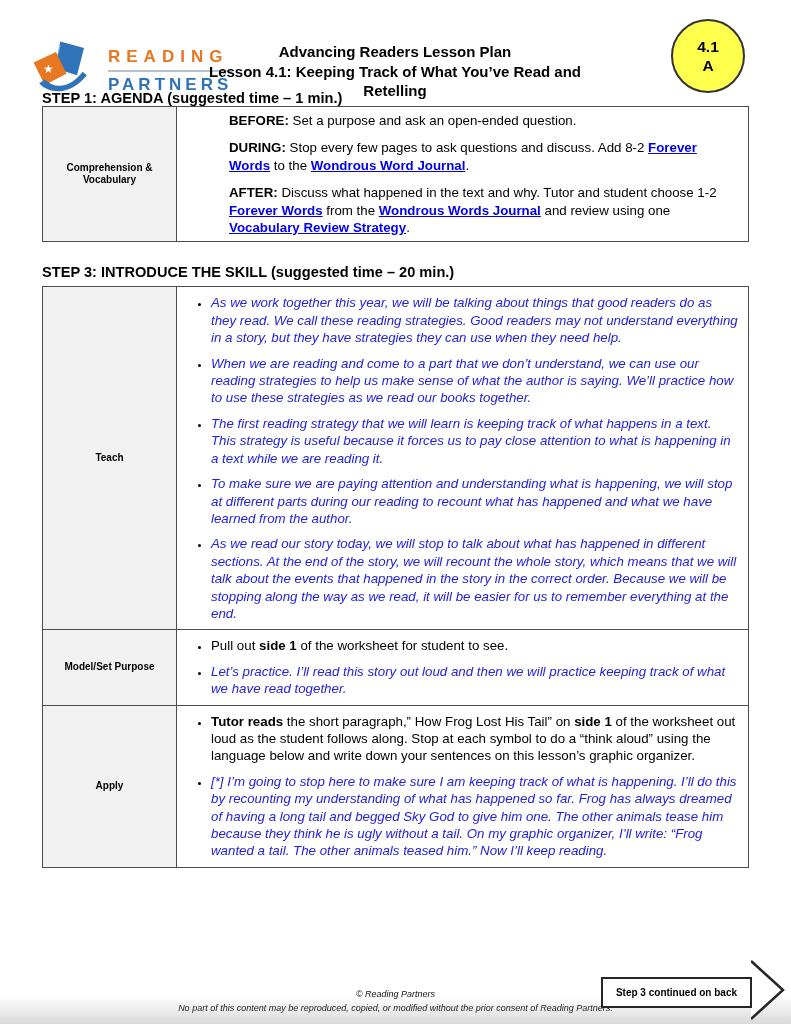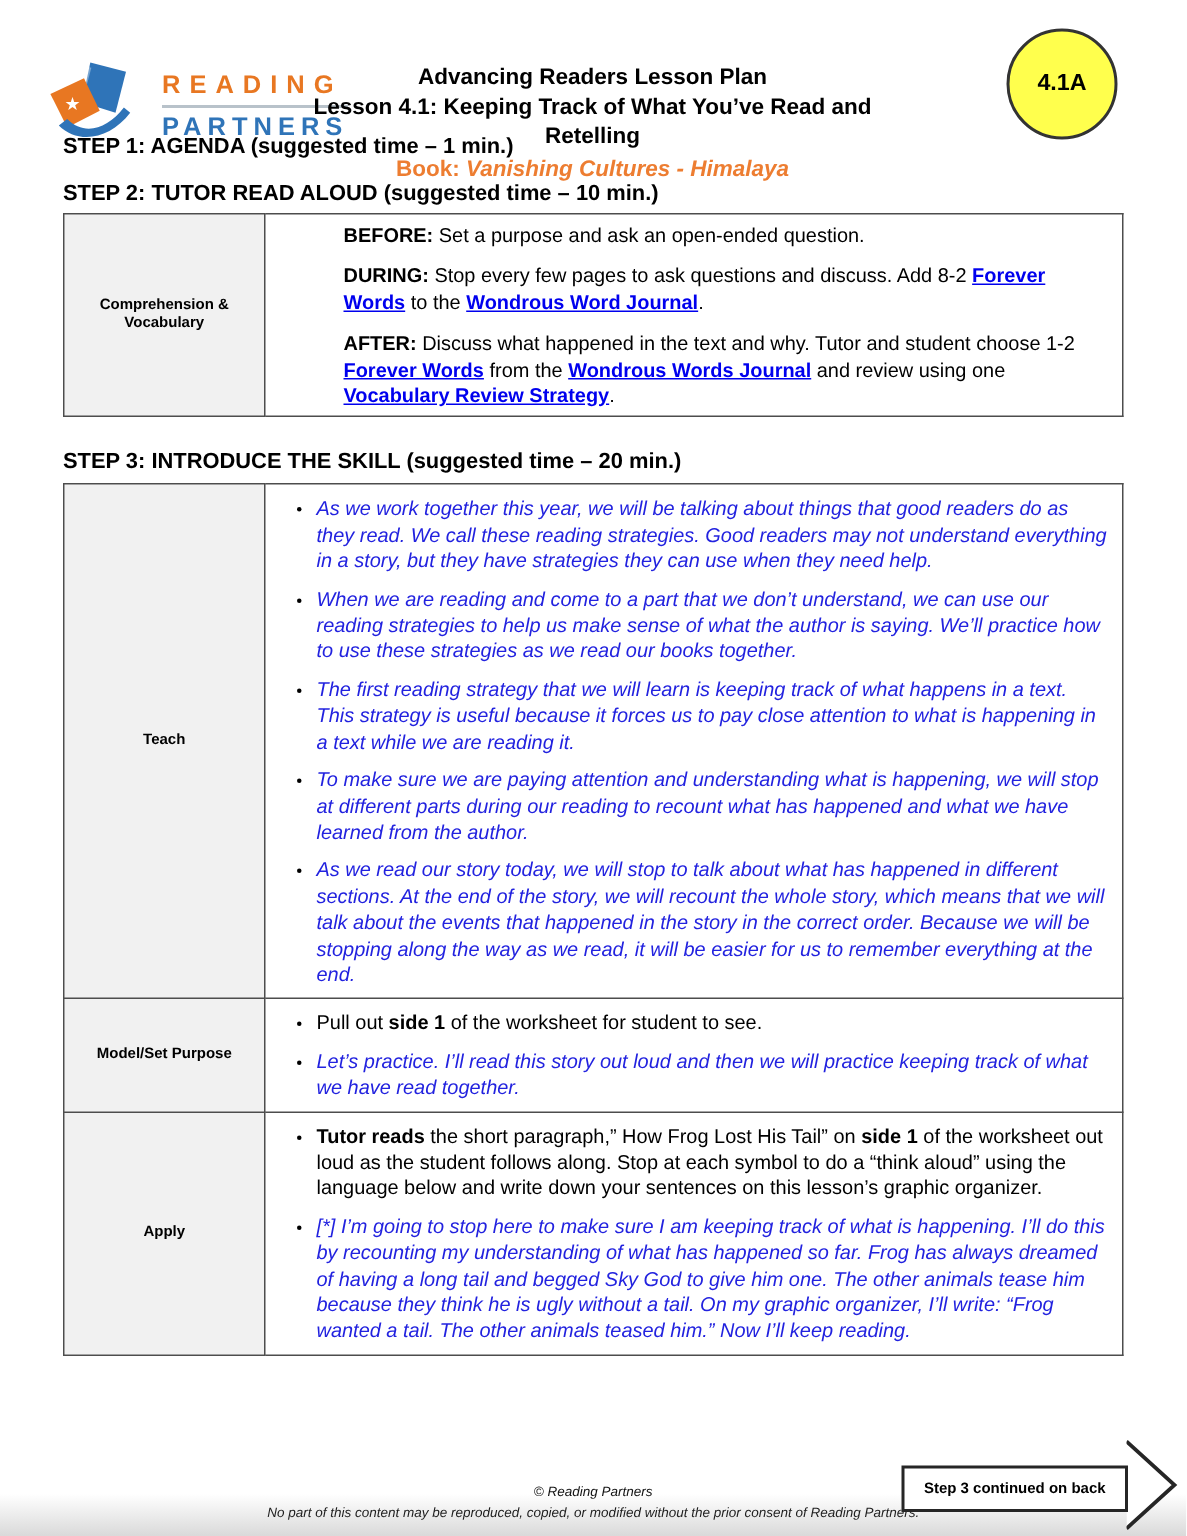--- a/index.html
+++ b/index.html
@@ -13,21 +13,21 @@
   .logo-reading{color:var(--logo-orange);font-weight:bold;letter-spacing:6px;font-size:17px;}
   .logo-rule{border:none;border-top:2px solid #b8c2ca;margin:3px 0;}
   .logo-partners{color:var(--logo-blue);letter-spacing:4px;font-size:17px;font-weight:600;}
 
   .titleblock{position:absolute;left:178px;top:42px;width:434px;text-align:center;
               font-weight:bold;font-size:15px;line-height:1.3;}
   .bookline{color:var(--accent-orange);margin-top:2px;}
   .booktitle{font-style:italic;}
 
   .badge{position:absolute;left:671px;top:19px;width:70px;height:70px;border-radius:50%;
-         background:var(--badge-yellow);border:2px solid #333;display:flex;flex-direction:row;
+         background:var(--badge-yellow);border:2px solid #333;display:flex;flex-direction:column;
          align-items:center;justify-content:center;font-weight:bold;font-size:15.5px;line-height:1.25;}
 
   
   .content{position:absolute;left:42px;top:0;width:707px;}
   .step-h{font-weight:bold;font-size:14.6px;margin:0;}
   .h1{margin-top:90px;}
   .h2{margin-top:15px;margin-bottom:5px;}
   .h3{margin-top:22px;margin-bottom:6px;}
 
   table{border-collapse:collapse;width:100%;}
@@ -89,21 +89,20 @@
 
   <div class="badge">
     <span>4.1</span>
     <span>A</span>
   </div>
 
   <div class="content">
 
     <h3 class="step-h h1">STEP 1: AGENDA (suggested time – 1 min.)</h3>
 
-    <h3 class="step-h h2">STEP 2: TUTOR READ ALOUD (suggested time – 10 min.)</h3>
     <table>
       <tbody>
           <tr>
         <td class="label">Comprehension &amp; Vocabulary</td>
         <td class="cell">
               <p class="para"><span class="seg-b">BEFORE:</span><span class="seg-p"> Set a purpose and ask an open-ended question.</span></p>
               <p class="para"><span class="seg-b">DURING:</span><span class="seg-p"> Stop every few pages to ask questions and discuss. Add 8-2 </span><span class="seg-l">Forever Words</span><span class="seg-p"> to the </span><span class="seg-l">Wondrous Word Journal</span><span class="seg-p">.</span></p>
               <p class="para"><span class="seg-b">AFTER:</span><span class="seg-p"> Discuss what happened in the text and why. Tutor and student choose 1-2 </span><span class="seg-l">Forever Words</span><span class="seg-p"> from the </span><span class="seg-l">Wondrous Words Journal</span><span class="seg-p"> and review using one </span><span class="seg-l">Vocabulary Review Strategy</span><span class="seg-p">.</span></p>
             </td>
       </tr>

